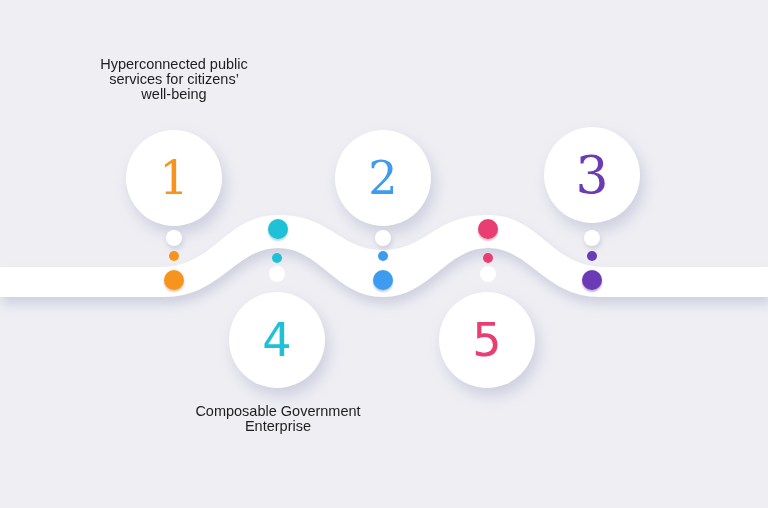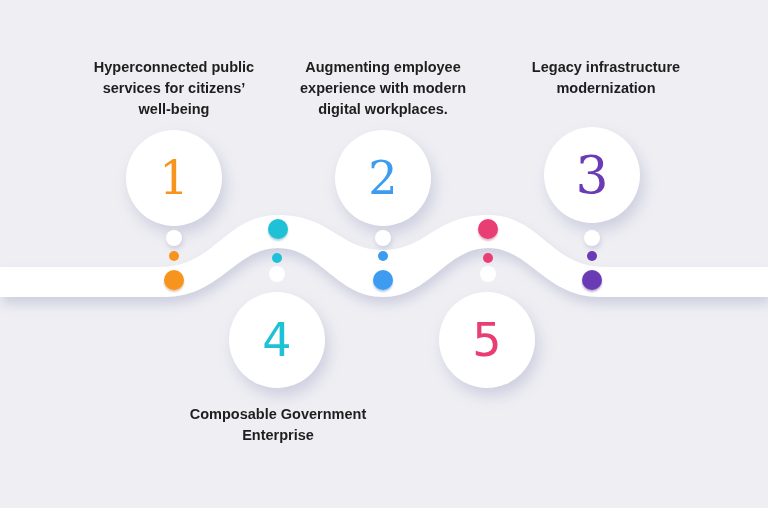--- a/index.html
+++ b/index.html
@@ -20,23 +20,22 @@
   }
   .num {
     font-family: "DejaVu Serif", "Liberation Serif", serif;
     font-size: 46px; line-height: 1;
   }
   .caption {
     position: absolute;
     text-align: center;
     color: #1e1e1e;
     font-size: 14.5px;
-    line-height: 21px;
+    line-height: 15px;
     white-space: pre-line;
-    font-weight: bold;
   }
   .dot { position: absolute; border-radius: 50%; }
 </style>
 </head>
 <body>
 
 <div class="stage">
 
   <svg class="road" width="768" height="508" viewBox="0 0 768 508">
     <defs>
@@ -75,39 +74,34 @@
 
   <div class="dot" style="left:268px; top:219px; width:20px; height:20px; background:#1fc1d6; box-shadow:0 2px 2px rgba(0,120,140,.3);"></div>
   <div class="dot" style="left:272px; top:253px; width:10px; height:10px; background:#1fc1d6;"></div>
   <div class="dot" style="left:269px; top:266px; width:16px; height:16px; background:#fff;"></div>
   <div class="circle" style="left:229px; top:292px;">
     <span class="num" style="color:#1fc1d6; font-family:'DejaVu Sans','Liberation Sans',sans-serif; font-weight:normal;">4</span>
   </div>
   <div class="caption" style="left:160px; top:404px; width:236px;">Composable Government
 Enterprise</div>
 
-  <div class="caption" style="left:272px; top:57px; width:222px;">Augmenting employee
-experience with modern
-digital workplaces.</div>
   <div class="circle" style="left:335px; top:130px;">
     <span class="num" style="color:#3d9cf0;">2</span>
   </div>
   <div class="dot" style="left:375px; top:230px; width:16px; height:16px; background:#fff; box-shadow:1px 3px 5px rgba(150,152,190,.35);"></div>
   <div class="dot" style="left:378px; top:251px; width:10px; height:10px; background:#3d9cf0;"></div>
   <div class="dot" style="left:373px; top:270px; width:20px; height:20px; background:#3d9cf0; box-shadow:0 2px 2px rgba(20,80,160,.3);"></div>
 
   <div class="dot" style="left:478px; top:219px; width:20px; height:20px; background:#e83e74; box-shadow:0 2px 2px rgba(150,20,60,.3);"></div>
   <div class="dot" style="left:483px; top:253px; width:10px; height:10px; background:#e83e74;"></div>
   <div class="dot" style="left:480px; top:266px; width:16px; height:16px; background:#fff;"></div>
   <div class="circle" style="left:439px; top:292px;">
     <span class="num" style="color:#e83e74; font-family:'DejaVu Sans','Liberation Sans',sans-serif;">5</span>
   </div>
 
-  <div class="caption" style="left:496px; top:57px; width:220px;">Legacy infrastructure
-modernization</div>
   <div class="circle" style="left:544px; top:127px;">
     <span class="num" style="color:#6a3bb5; font-size:52px;">3</span>
   </div>
   <div class="dot" style="left:584px; top:230px; width:16px; height:16px; background:#fff; box-shadow:1px 3px 5px rgba(150,152,190,.35);"></div>
   <div class="dot" style="left:587px; top:251px; width:10px; height:10px; background:#6a3bb5;"></div>
   <div class="dot" style="left:582px; top:270px; width:20px; height:20px; background:#6a3bb5; box-shadow:0 2px 2px rgba(60,20,120,.35);"></div>
 
 </div>
 
 </body></html>

